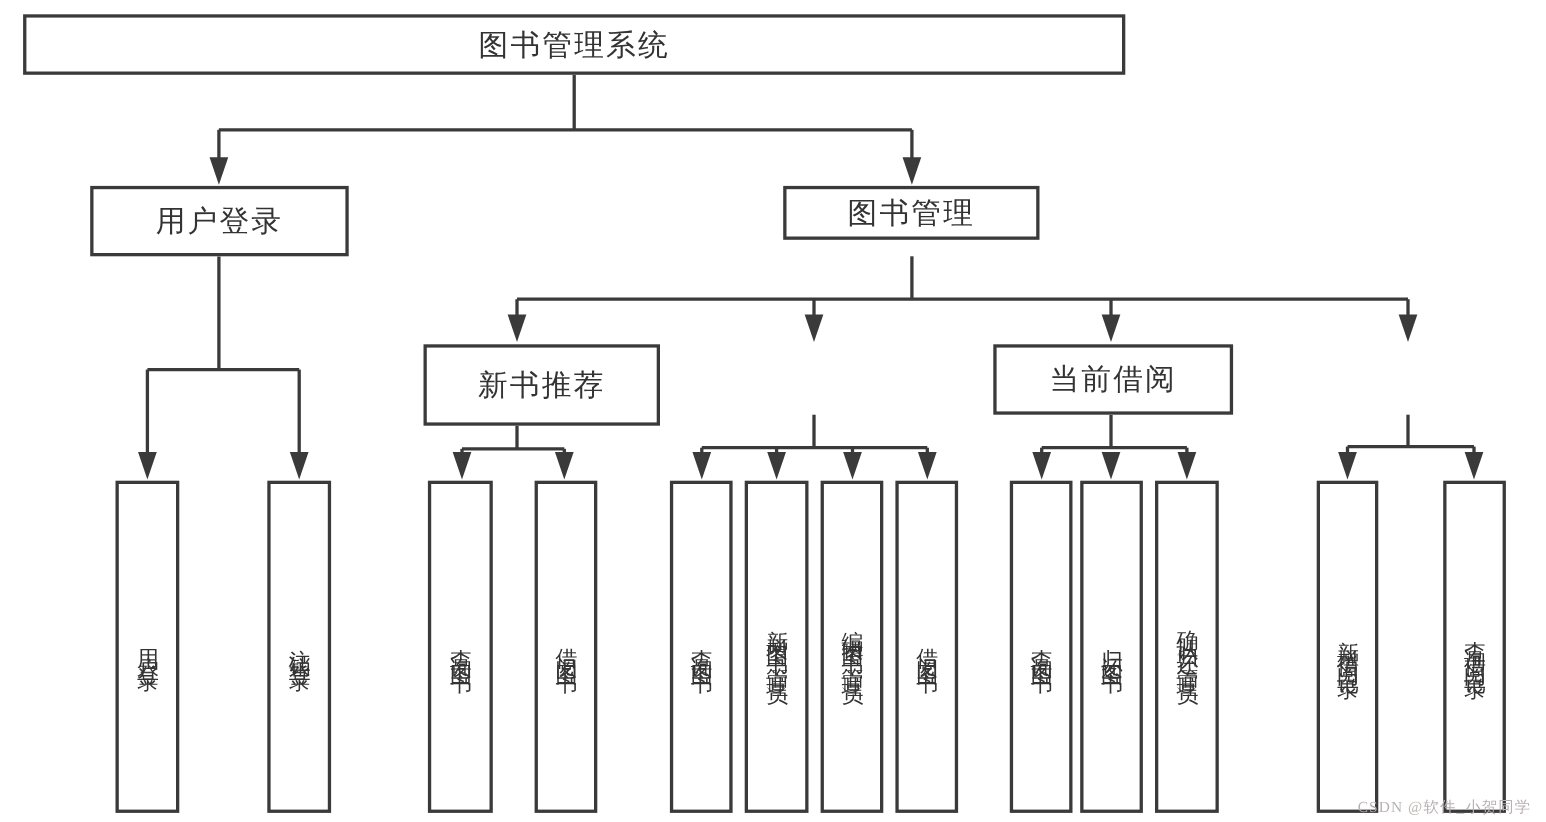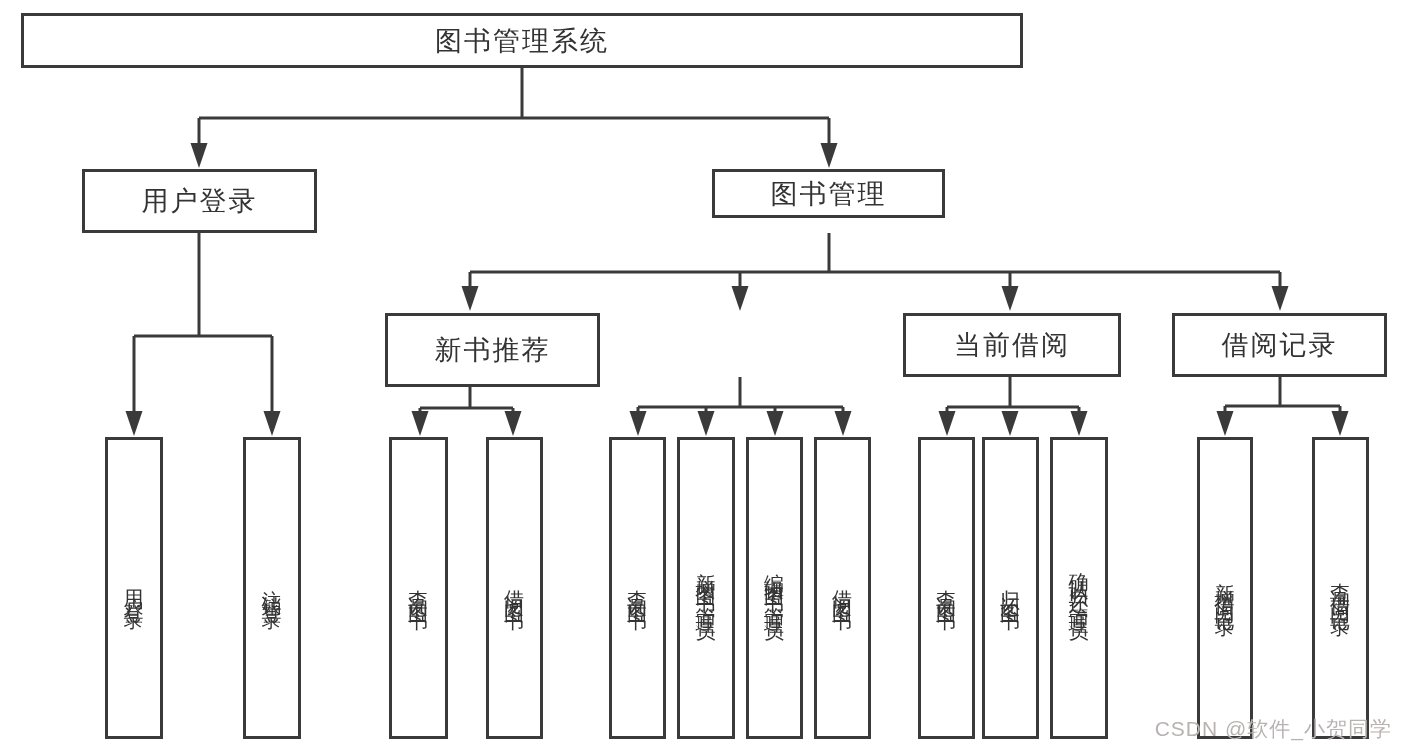--- a/index.html
+++ b/index.html
@@ -42,25 +42,26 @@
     text-orientation: mixed;
     font-size: 20px;
     letter-spacing: 7px;
     line-height: 1;
     white-space: nowrap;
   }
   #watermark {
     position: absolute;
     right: 13px;
     bottom: 4px;
-    font-size: 21px;
+    font-size: 14px;
     color: #b9b2b2;
     z-index: 5;
     white-space: nowrap;
     letter-spacing: 1px;
+    font-family: Liberation Serif, serif;
   }
 </style>
 </head>
 <body>
 
 <div id="canvas">
 
   <svg id="connector-layer" viewBox="0 0 1405 747" xmlns="http://www.w3.org/2000/svg">
     <g stroke="#3a3a3a" stroke-width="3" fill="none">
 
@@ -133,21 +134,20 @@
     </g>
   </svg>
 
   <div class="node h-label" style="left:21px; top:13px; width:1002px; height:55px;">图书管理系统</div>
 
   <div class="node h-label" style="left:82px; top:169px; width:235px; height:64px;">用户登录</div>
   <div class="node h-label" style="left:712px; top:169px; width:233px; height:49px;">图书管理</div>
 
   <div class="node h-label" style="left:365px; top:313px; width:215px; height:74px;margin-left:20px;">新书推荐</div>
   <div class="node h-label" style="left:903px; top:313px; width:218px; height:64px;">当前借阅</div>
-  <div class="node h-label" style="left:1172px; top:313px; width:215px; height:64px;">借阅记录</div>
 
   <div class="node leaf" style="left:105px; width:58px;">
     <span class="v-text">用户登录</span>
   </div>
   <div class="node leaf" style="left:243px; width:58px;">
     <span class="v-text">注销登录</span>
   </div>
 
   <div class="node leaf" style="left:389px; width:59px;">
     <span class="v-text">查询图书</span>

